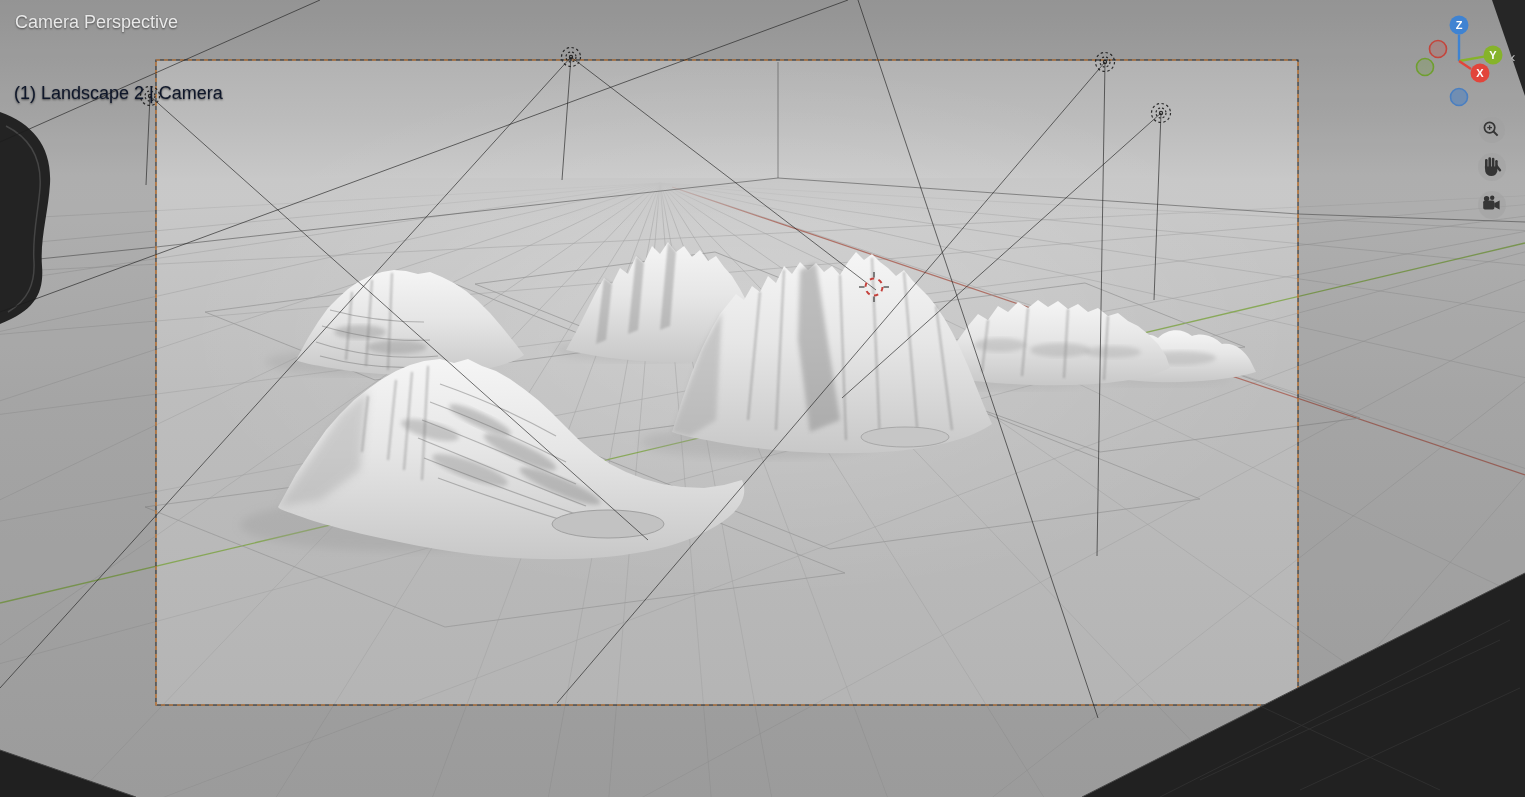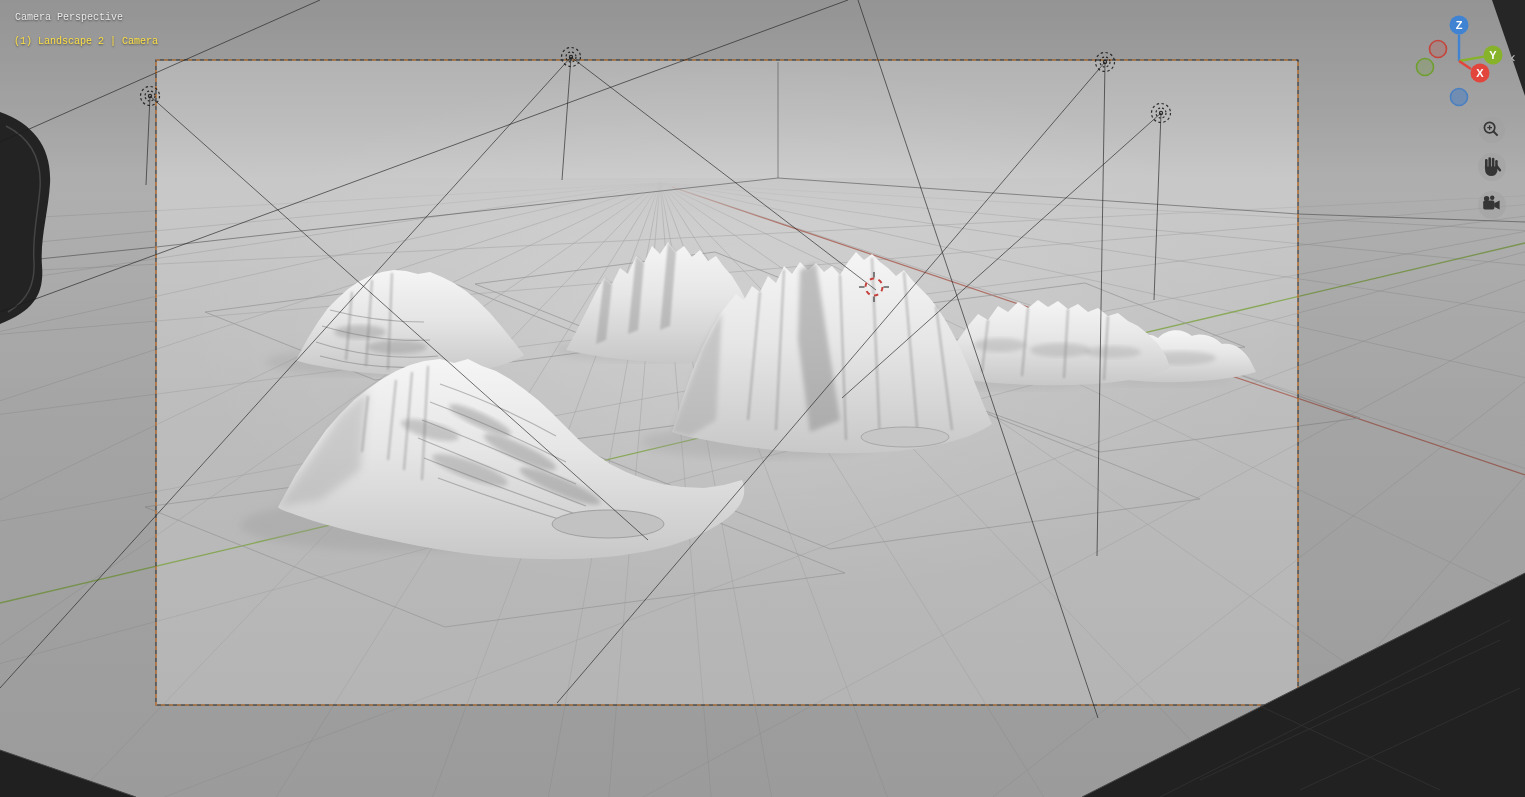--- a/index.html
+++ b/index.html
@@ -3,24 +3,24 @@
 <meta charset="utf-8">
 <style>
   html,body{margin:0;padding:0;background:#6f6f6f;}
   .stage{
     position:relative;width:1525px;height:797px;overflow:hidden;
     font-family:"Liberation Sans",sans-serif;
     user-select:none;
   }
   .stage svg{position:absolute;left:0;top:0;}
   .hud-text{
-    position:absolute;color:#e9e9e9;font-size:10px;line-height:1;
-    text-shadow:0 1px 2px rgba(0,0,0,.55);white-space:nowrap;font-family:Liberation Mono, monospace;
+    position:absolute;color:#e9e9e9;font-size:18px;line-height:1;
+    text-shadow:0 1px 2px rgba(0,0,0,.55);white-space:nowrap;
   }
-  .hud-text.line2{color:#fde047;}
+  .hud-text.line2{color:#0f172a;margin-top:47px;}
   #gridA line,#gridB line{stroke:#a1a1a1;stroke-width:1;opacity:.5;}
   .plot{fill:none;stroke:#9a9a9a;stroke-width:1;opacity:.8;}
   .wallline{stroke:rgba(60,60,60,.5);stroke-width:1;fill:none;}
   .lampline{stroke:#1c1c1c;stroke-width:1;opacity:.62;}
   .lamp circle{fill:none;stroke:#141414;stroke-width:1.2;opacity:.85;}
   .terrace{fill:none;stroke:#6e6e6e;stroke-width:1.2;opacity:.45;}
   .crevice{stroke:#7d7d7d;stroke-width:2;opacity:.45;fill:none;}
   svg text{font-family:"Liberation Sans",sans-serif;}
 </style>
 </head>

